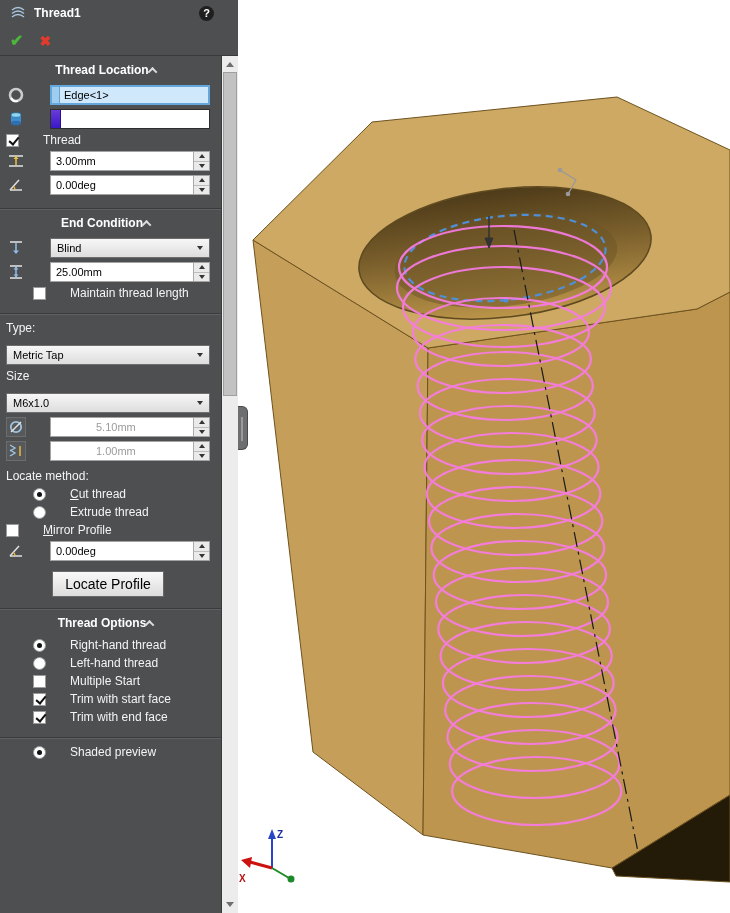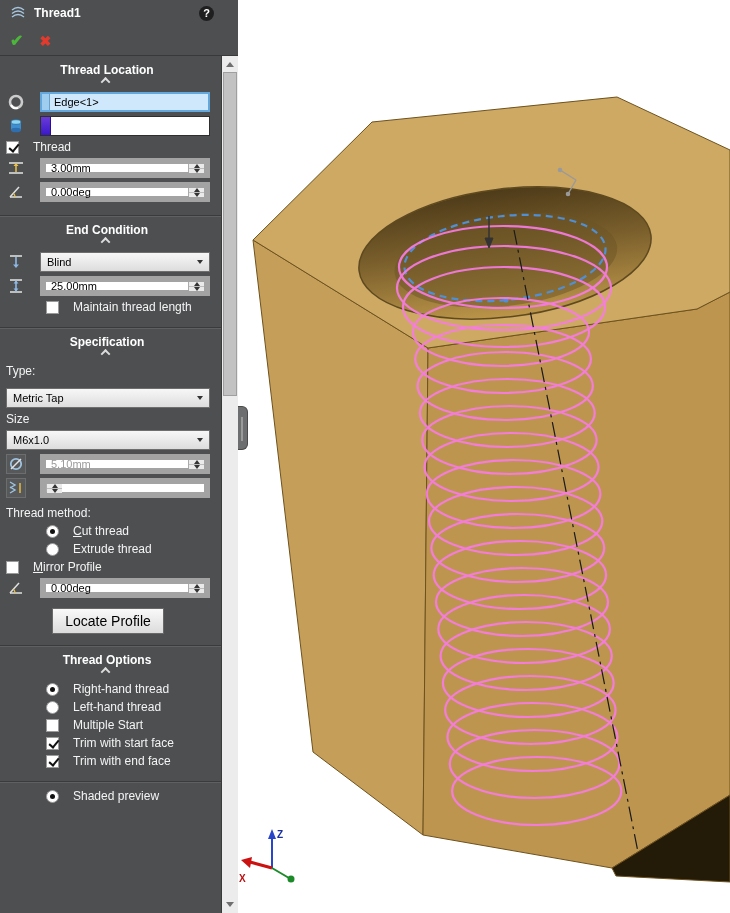--- a/index.html
+++ b/index.html
@@ -11,42 +11,42 @@
   .titlebar { height:26px; display:flex; align-items:center; padding:0 8px; gap:6px; }
   .titlebar .title { font-size:12px; font-weight:bold; color:#fff; flex:1; }
   .help-btn { width:15px; height:15px; border-radius:50%; background:#1f1f1f; color:#fff; font-size:11px; font-weight:bold; display:flex; align-items:center; justify-content:center; margin-right:16px; }
   .actionbar { height:30px; display:flex; align-items:center; gap:16px; padding:0 10px; border-bottom:1px solid #393939; }
   .ok-glyph { color:#4db53c; font-size:16px; font-weight:bold; }
   .cancel-glyph { color:#e23a2c; font-size:14px; font-weight:bold; }
 
   .panel-content { width:221px; }
   .pm-section { border-top:1px solid #3b3b3b; box-shadow:inset 0 1px 0 #5e6062; padding:3px 11px 9px 6px; }
   .pm-section:first-child { border-top:none; box-shadow:none; }
-  .pm-header { display:flex; align-items:center; justify-content:center; padding:4px 2px 4px 0; cursor:default;flex-direction:column; }
+  .pm-header { display:flex; align-items:center; justify-content:center; padding:4px 2px 4px 0; cursor:default; }
   .pm-header .htxt { font-size:12px; font-weight:bold; color:#fff; }
   .chev { width:7px; height:7px; border-left:2px solid #dcdcdc; border-top:2px solid #dcdcdc; transform:rotate(45deg) translate(1px,1px); margin-right:3px; }
 
-  .row { display:flex; align-items:center; gap:14px; margin:4px 0; }
-  .indent { margin-left:40px; }
+  .row { display:flex; align-items:center; gap:24px; margin:4px 0; }
+  .indent { margin-left:27px; }
   .lbl { font-size:12px; color:#f4f4f4; }
   .mn::first-letter { text-decoration:underline; }
 
   .icon20 { width:20px; height:20px; flex:0 0 20px; display:flex; align-items:center; justify-content:center; }
   .iconbtn { border:1px solid #6b6d6f; background:#565859; }
 
   .selbox { flex:1; height:20px; background:#fff; border:1px solid #2e2e2e; display:flex; align-items:stretch; overflow:hidden; }
   .selbox.active { background:#cfe8fb; border:2px solid #63a7dd; }
   .swatch { width:8px; }
   .swatch.blue { background:#9fcdf0; border-right:1px solid #6aa1cc; }
   .swatch.purple { width:10px; background:linear-gradient(#6a3bd8,#3a18c8); border-right:1px solid #2a1090; }
   .sel-text { font-size:11px; color:#000; display:flex; align-items:center; padding-left:4px; }
 
-  .spinbox { flex:1; height:20px; background:#fff; border:6px solid #a3a3a3; display:flex; }
+  .spinbox { flex:1; height:20px; background:#fff; border:1px solid #a3a3a3; display:flex; }
   .spin-val { flex:1; font-size:11px; color:#000; display:flex; align-items:center; padding-left:5px; }
-  .spinbox.disabled .spin-val { color:#9b9b9b; }
+  .spinbox.disabled .spin-val { color:#9b9b9b;margin-left:40px; }
   .spin-btns { width:16px; display:flex; flex-direction:column; border-left:1px solid #ababab; }
   .spin-btn { flex:1; background:#eaeaea; display:flex; align-items:center; justify-content:center; }
   .spin-btn + .spin-btn { border-top:1px solid #bdbdbd; }
   .tri-up { width:0; height:0; border-left:3px solid transparent; border-right:3px solid transparent; border-bottom:4px solid #333; }
   .tri-down { width:0; height:0; border-left:3px solid transparent; border-right:3px solid transparent; border-top:4px solid #333; }
 
   .combo { flex:1; height:20px; background:linear-gradient(#f7f7f7,#dddddd); border:1px solid #6e6e6e; display:flex; align-items:center; justify-content:space-between; font-size:11px; color:#000; padding:0 6px; }
 
   .check { width:13px; height:13px; background:#fff; border:1px solid #9a9a9a; position:relative; flex:0 0 13px; }
   .check.on::after { content:""; position:absolute; left:2px; top:2px; width:8px; height:4px; border-left:2px solid #111; border-bottom:2px solid #111; transform:rotate(-50deg); }
@@ -212,34 +212,30 @@
             </span>
           </div>
         </div>
         <div class="row indent">
           <span class="check"></span>
           <span class="lbl">Maintain thread length</span>
         </div>
       </div>
 
       <div class="pm-section">
-        <div class="pm-header">
-          <span class="htxt">Specification</span>
-          <span class="chev"></span>
-        </div>
         <div class="row" style="margin-bottom:10px;">
           <span class="lbl">Type:</span>
         </div>
         <div class="row">
           <div class="combo">
             <span>Metric Tap</span>
             <span class="tri-down"></span>
           </div>
         </div>
-        <div class="row" style="margin-bottom:4px;">
+        <div class="row" style="margin-bottom:10px;">
           <span class="lbl">Size</span>
         </div>
         <div class="row">
           <div class="combo">
             <span>M6x1.0</span>
             <span class="tri-down"></span>
           </div>
         </div>
         <div class="row">
           <span class="icon20 iconbtn">
@@ -261,32 +257,33 @@
           </div>
         </div>
         <div class="row">
           <span class="icon20 iconbtn">
             <svg width="18" height="18" viewBox="0 0 18 18">
                 <path d="M3,3 l5,3 l-5,3 M3,8 l5,3 l-5,3" stroke="#9fc3e0" stroke-width="1.4" fill="none"></path>
                 <line x1="13" y1="4" x2="13" y2="14" stroke="#efc143" stroke-width="1.4"></line>
               </svg>
           </span>
           <div class="spinbox disabled">
+            <span class="spin-val">1.00mm</span>
             <span class="spin-btns">
               <span class="spin-btn">
                   <span class="tri-up"></span>
                 </span>
               <span class="spin-btn">
                   <span class="tri-down"></span>
                 </span>
             </span>
           </div>
         </div>
         <div class="row" style="margin-top:8px; margin-bottom:2px;">
-          <span class="lbl">Thread method:</span>
+          <span class="lbl">Locate method:</span>
         </div>
         <div class="row indent">
           <span class="radio on"></span>
           <span class="lbl mn">Cut thread</span>
         </div>
         <div class="row indent">
           <span class="radio"></span>
           <span class="lbl">Extrude thread</span>
         </div>
         <div class="row">

